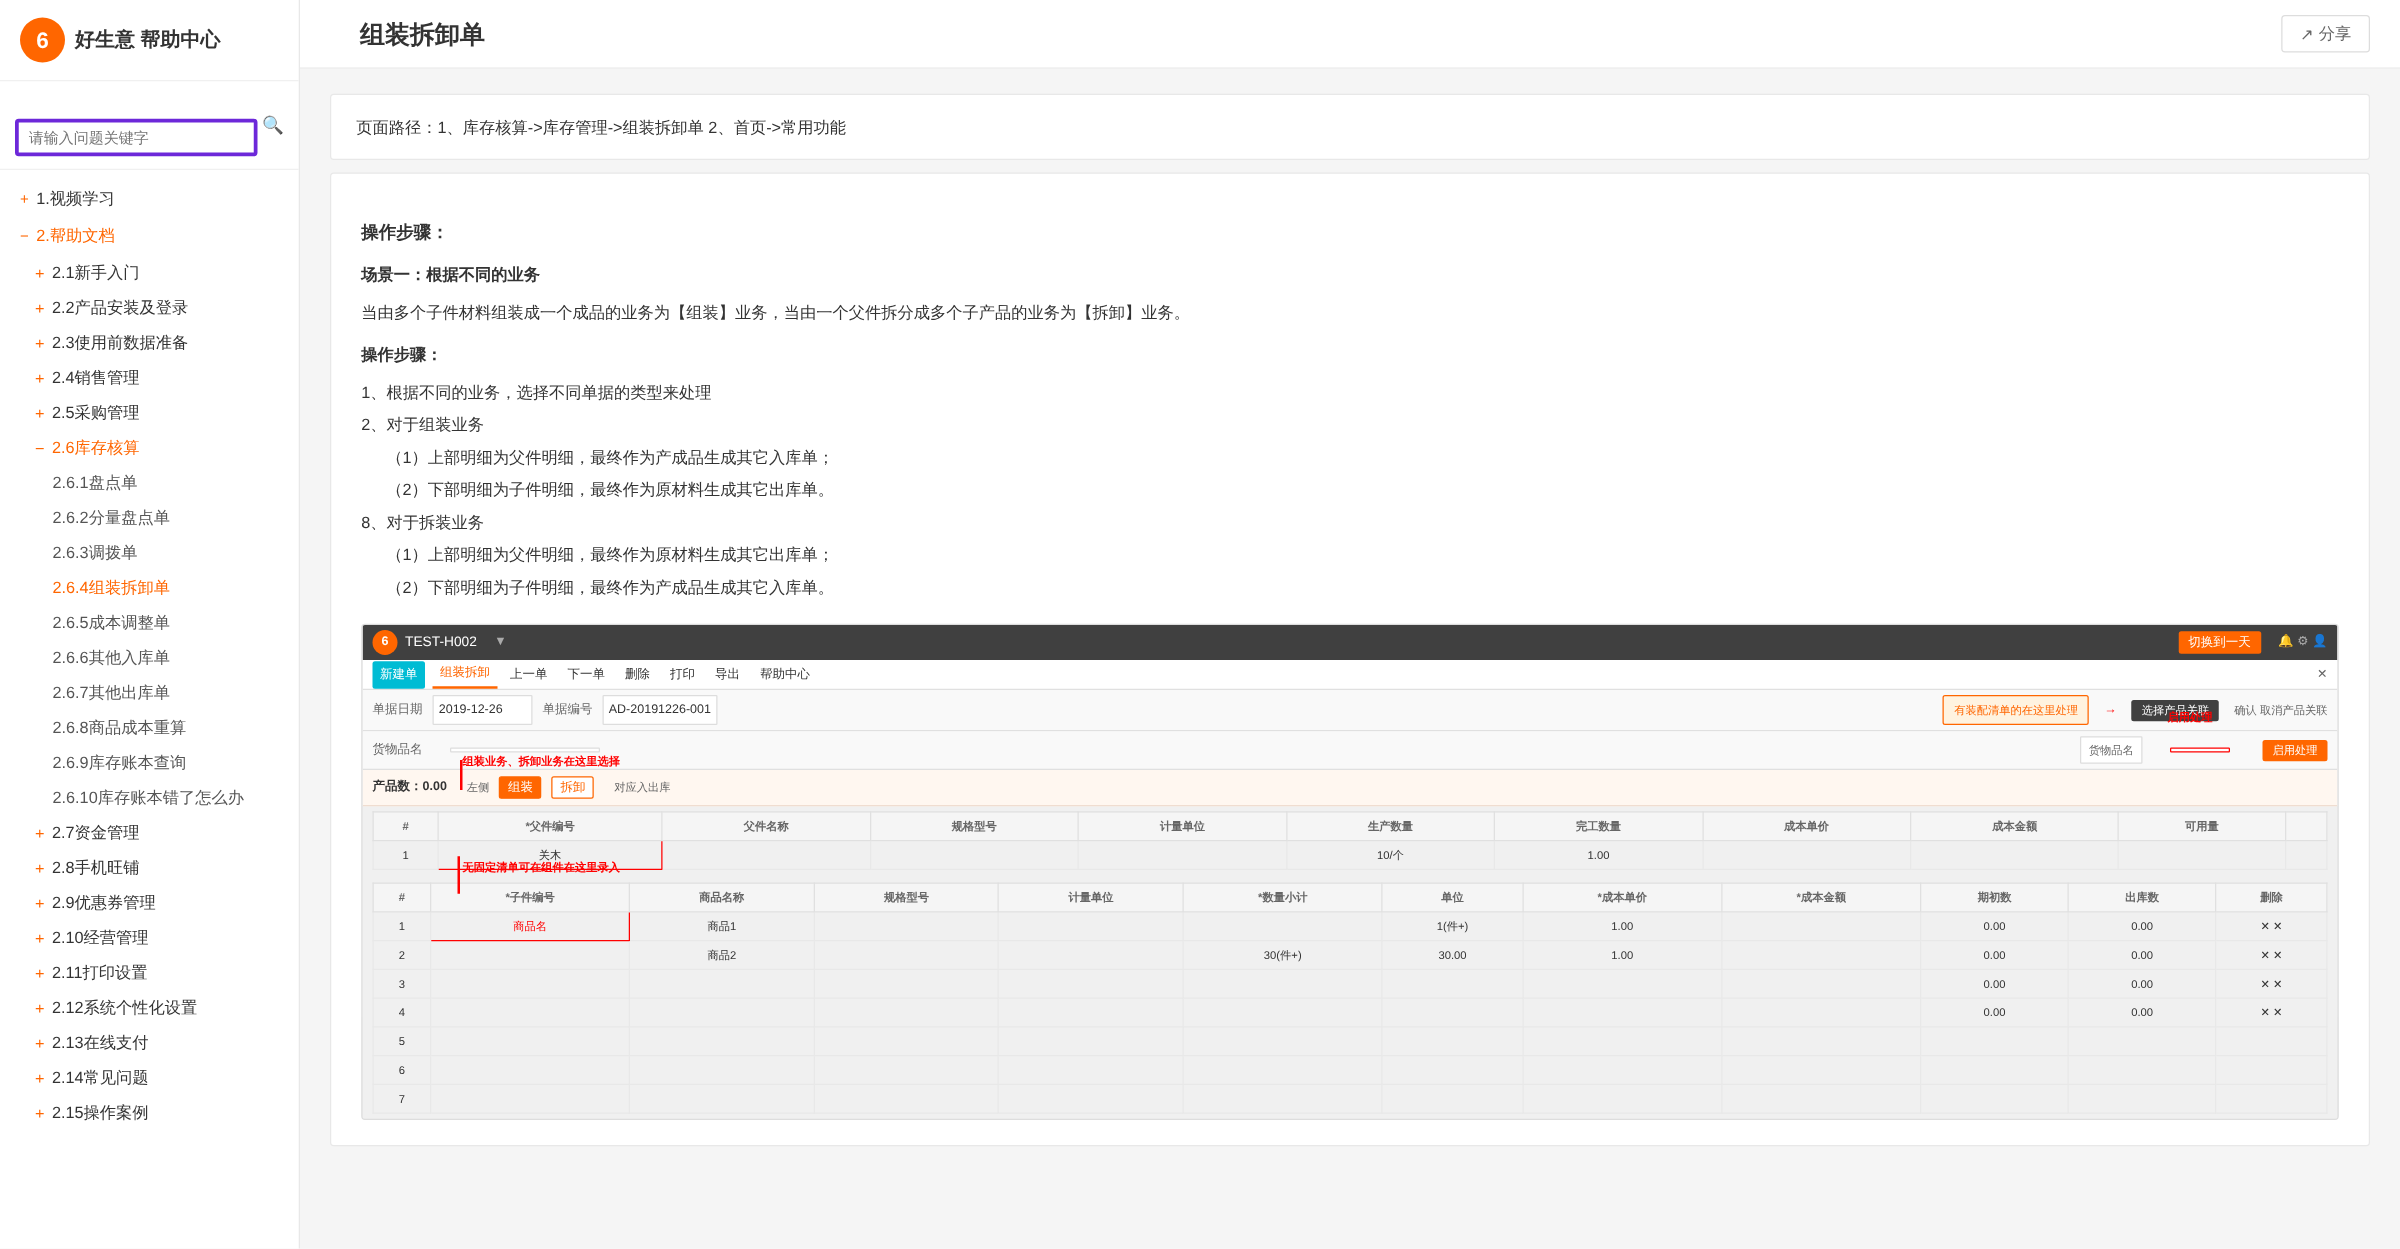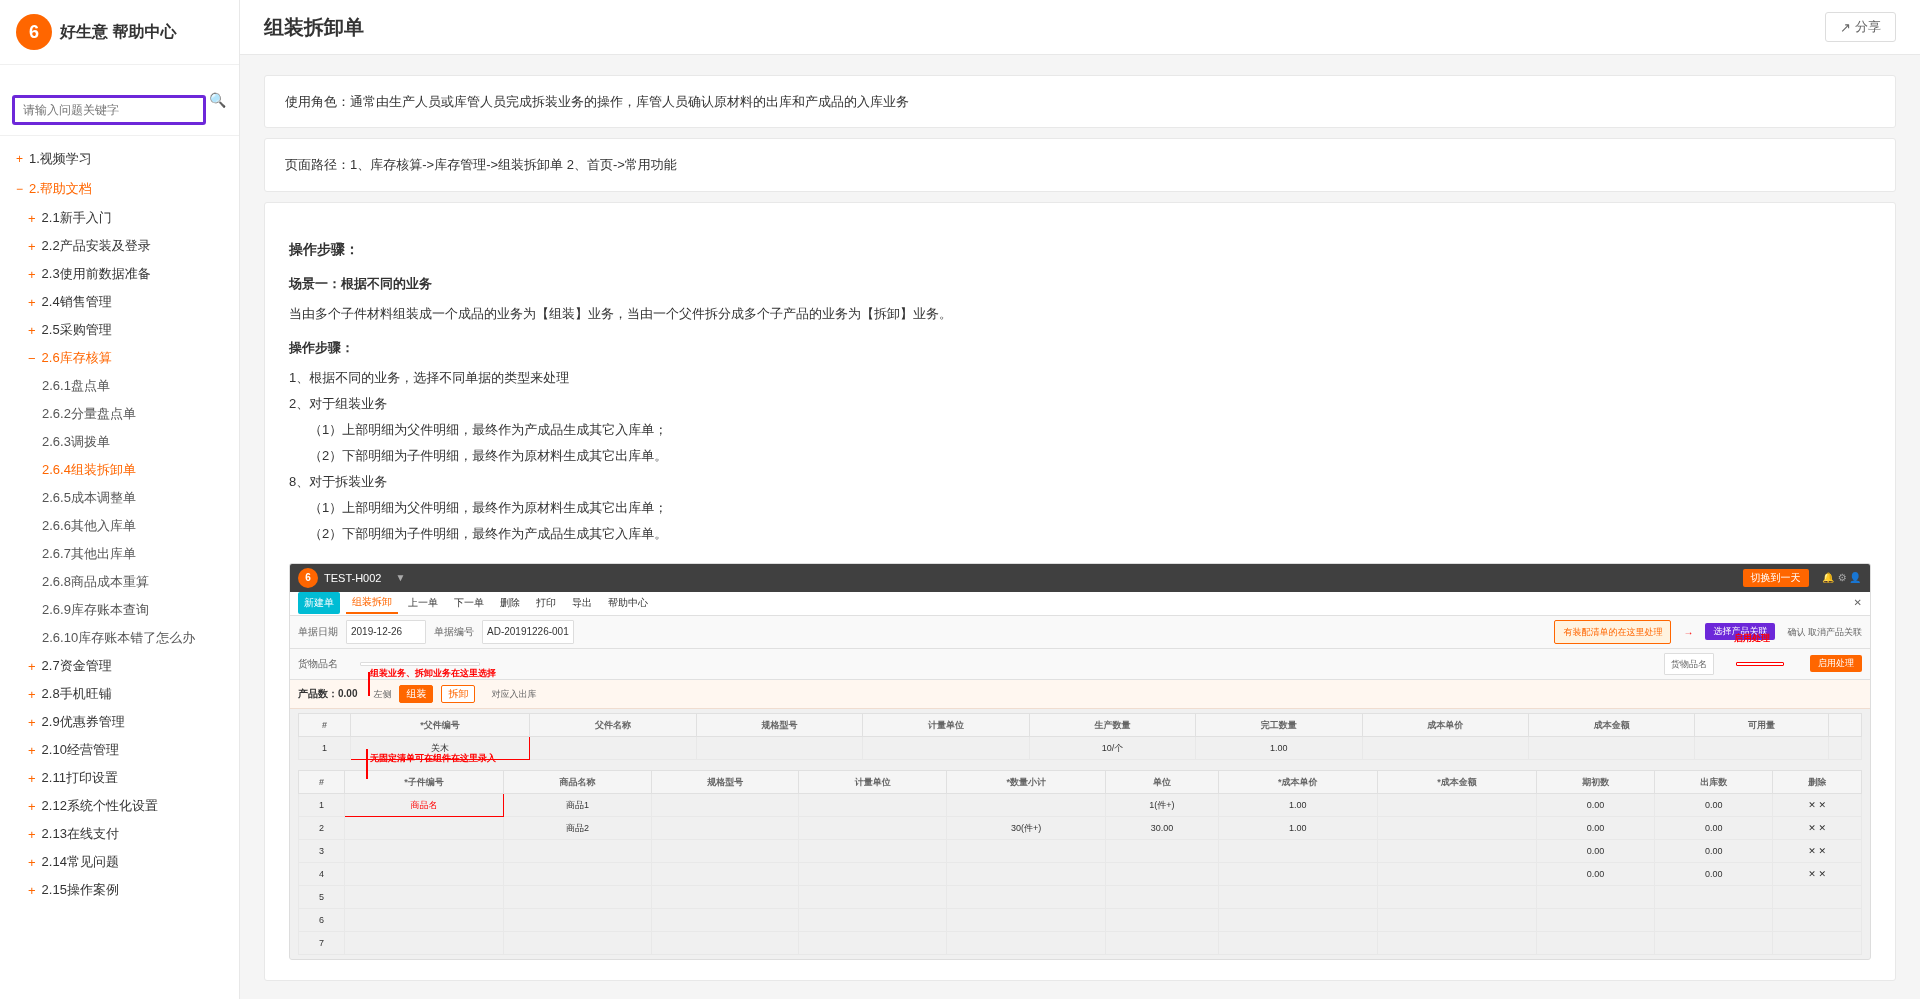--- a/index.html
+++ b/index.html
@@ -80,21 +80,21 @@
       flex-direction: column;
       overflow: hidden;
     }
 
     .top-bar {
       background: #fff;
       border-bottom: 1px solid #e8e8e8;
       padding: 12px 24px;
       display: flex; align-items: center; justify-content: space-between;
     }
-    .page-title { font-size: 20px; font-weight: bold; color: #333; }
+    .page-title { font-size: 20px; font-weight: bold; color: #333; margin-left: 24px; }
     .share-btn {
       border: 1px solid #ddd; background: #fff;
       padding: 5px 14px; border-radius: 3px; cursor: pointer;
       font-size: 13px; color: #666; display: flex; align-items: center; gap: 4px;
     }
 
     .content-area {
       flex: 1;
       overflow-y: auto;
       padding: 20px 24px;
@@ -361,23 +361,20 @@
     <h1 class="page-title">组装拆卸单</h1>
     <button class="share-btn">
       <span>↗</span>
       <span>分享</span>
     </button>
   </div>
 
   <div class="content-area">
 
 
-    <div class="info-block">
-      <p>使用角色：通常由生产人员或库管人员完成拆装业务的操作，库管人员确认原材料的出库和产成品的入库业务</p>
-    </div>
 
     <div class="info-block">
       <p>页面路径：1、库存核算-&gt;库存管理-&gt;组装拆卸单  2、首页-&gt;常用功能</p>
     </div>
 
     <div class="content-main">
       <div class="step-title">操作步骤：</div>
 
       <div class="scenario-title">场景一：根据不同的业务</div>
       <p>当由多个子件材料组装成一个成品的业务为【组装】业务，当由一个父件拆分成多个子产品的业务为【拆卸】业务。</p>
@@ -418,21 +415,21 @@
 
           <div class="ss-form-bar">
             <span class="ss-label">单据日期</span>
             <span class="ss-input-fake">2019-12-26</span>
             <span class="ss-label">单据编号</span>
             <span class="ss-input-fake">AD-20191226-001</span>
 
             <span style="flex:1"></span>
             <span style="background:#fff3e0;border:1px solid #f60;color:#f60;font-size:9px;padding:2px 8px;border-radius:2px">有装配清单的在这里处理</span>
             <span style="color:red;font-size:10px;margin:0 4px">→</span>
-            <button style="background:#6d28d9;color:#fff;font-size:9px;padding:2px 8px;border:none;border-radius:2px">选择产品关联</button>
+            <button style="background:#404040;color:#fff;font-size:9px;padding:2px 8px;border:none;border-radius:2px">选择产品关联</button>
             <span style="font-size:9px;color:#666;margin-left:4px">确认 取消产品关联</span>
           </div>
 
           <div style="padding:4px 8px;background:#f9f9f9;border-bottom:1px solid #e0e0e0;display:flex;align-items:center;gap:22px">
             <span style="font-size:10px;color:#666">货物品名</span>
             <span style="font-size:10px;color:#333;border:1px solid #ddd;background:#fff;padding:1px 6px;border-radius:1px;min-width:120px"></span>
             <span style="flex:1"></span>
             <span style="font-size:9px;color:#666;border:1px solid #ddd;background:#fff;padding:1px 6px;border-radius:1px;">货物品名</span>
             <span style="font-size:9px;color:#333;border:1px solid red;background:#fff;padding:1px 40px 1px 6px;border-radius:1px;"></span>
             <button style="background:#f60;color:#fff;font-size:9px;padding:2px 8px;border:none;border-radius:2px;margin-left:4px">启用处理</button>

